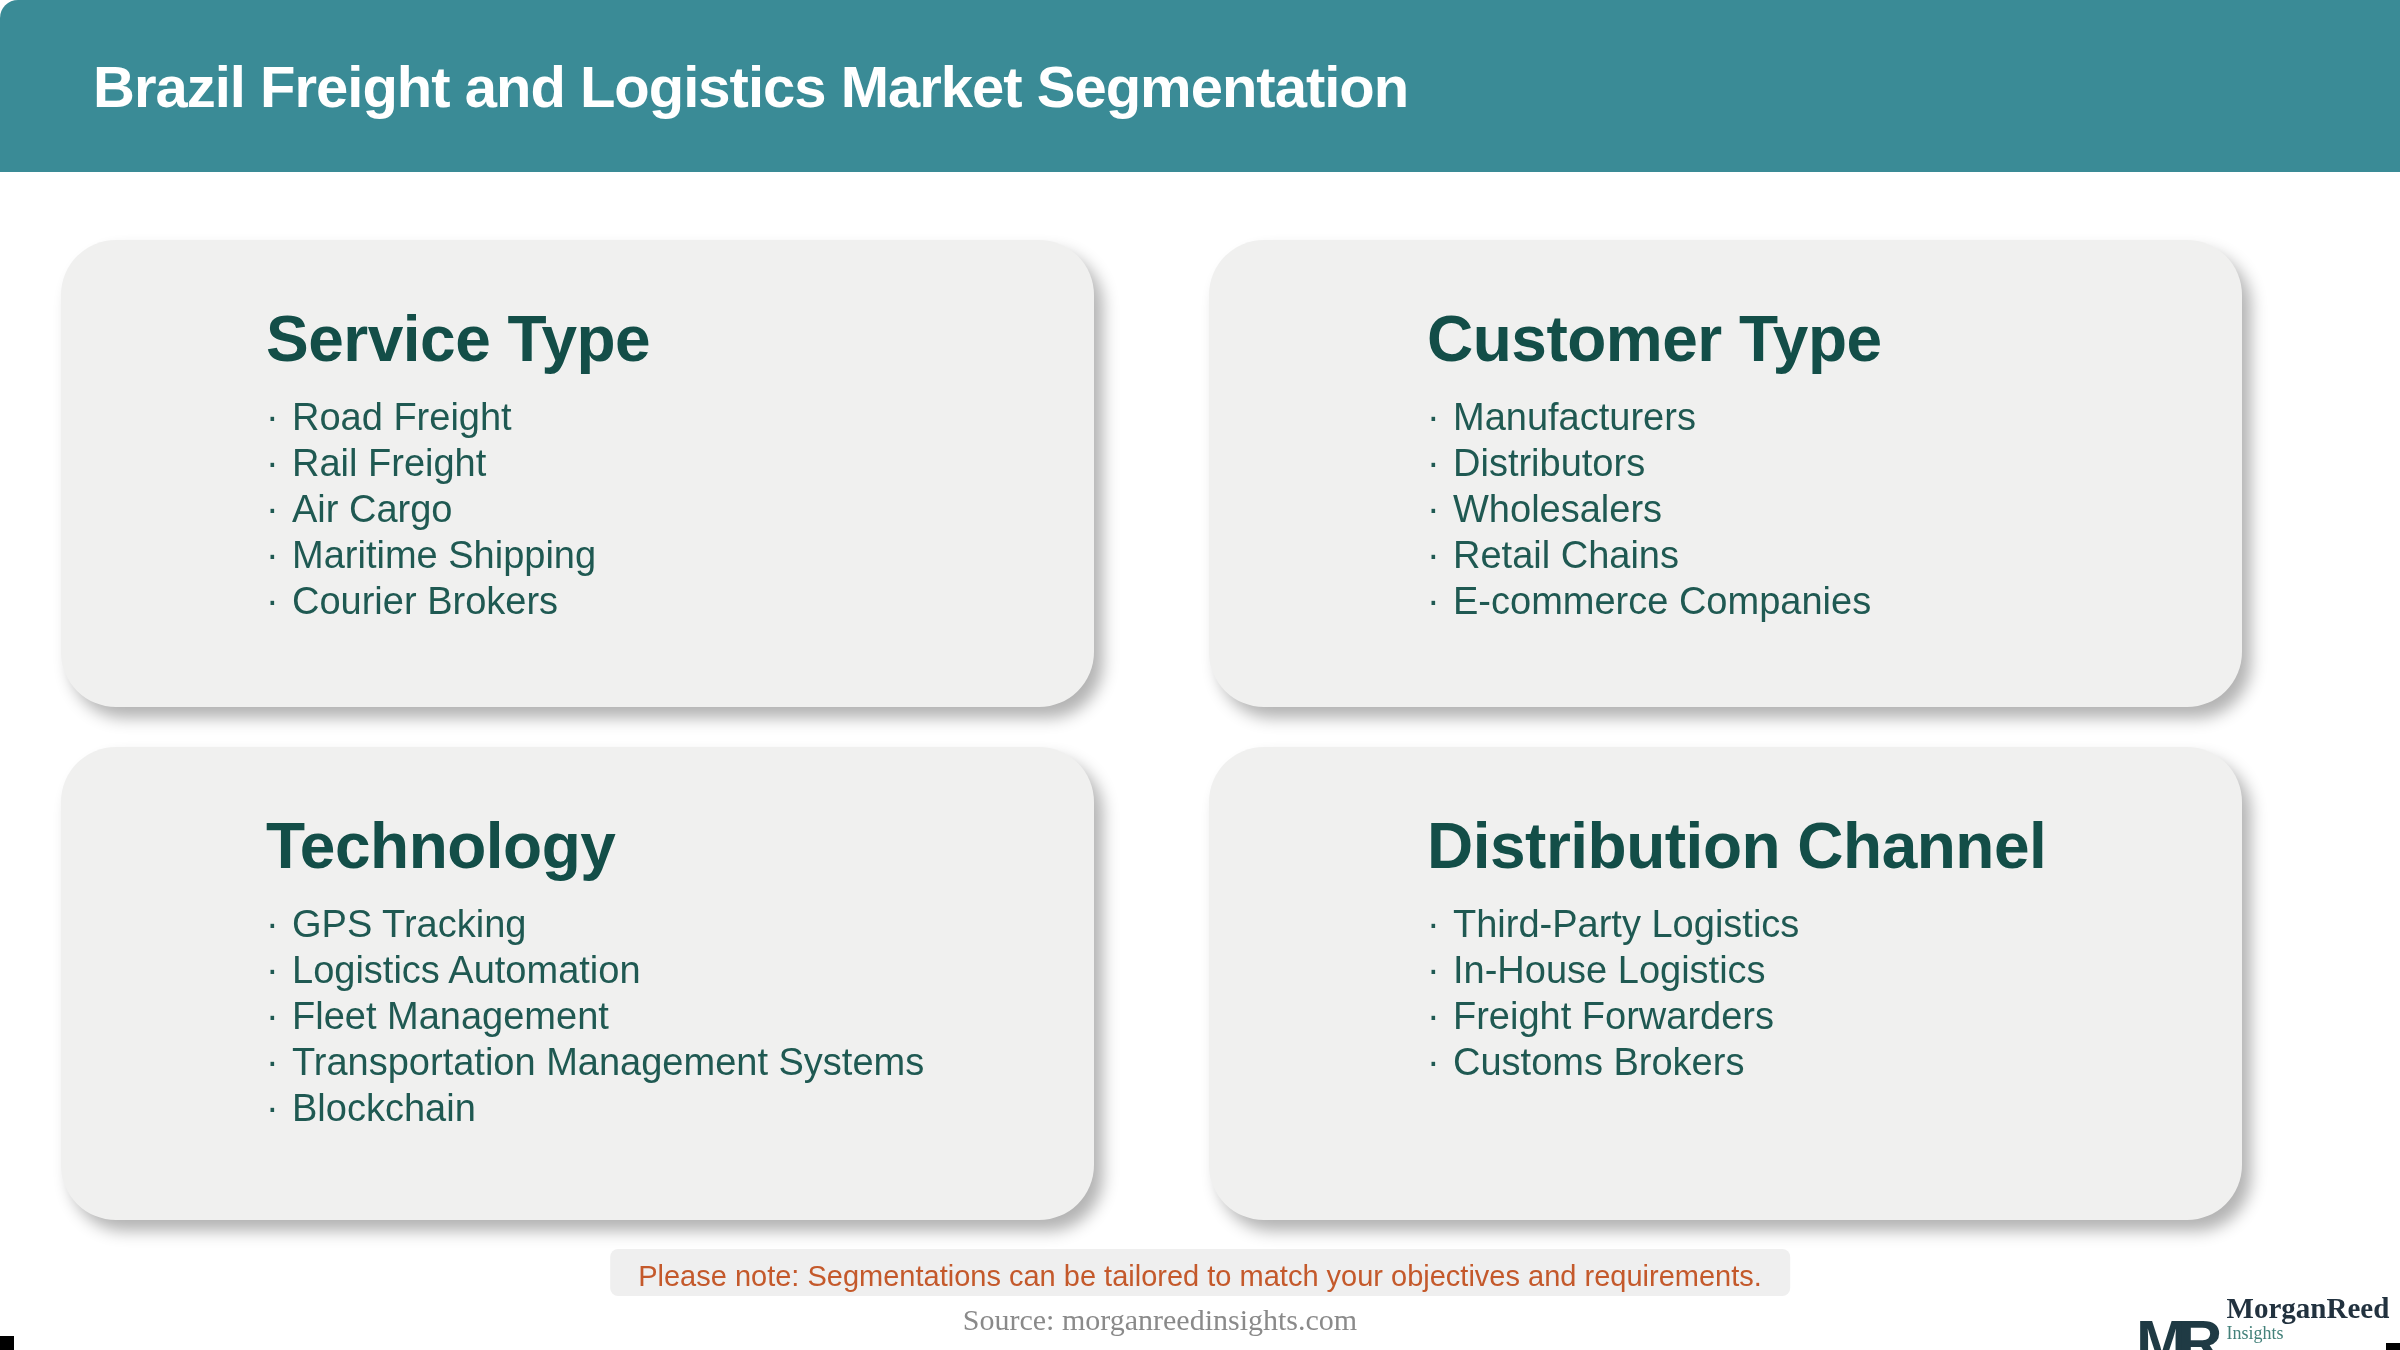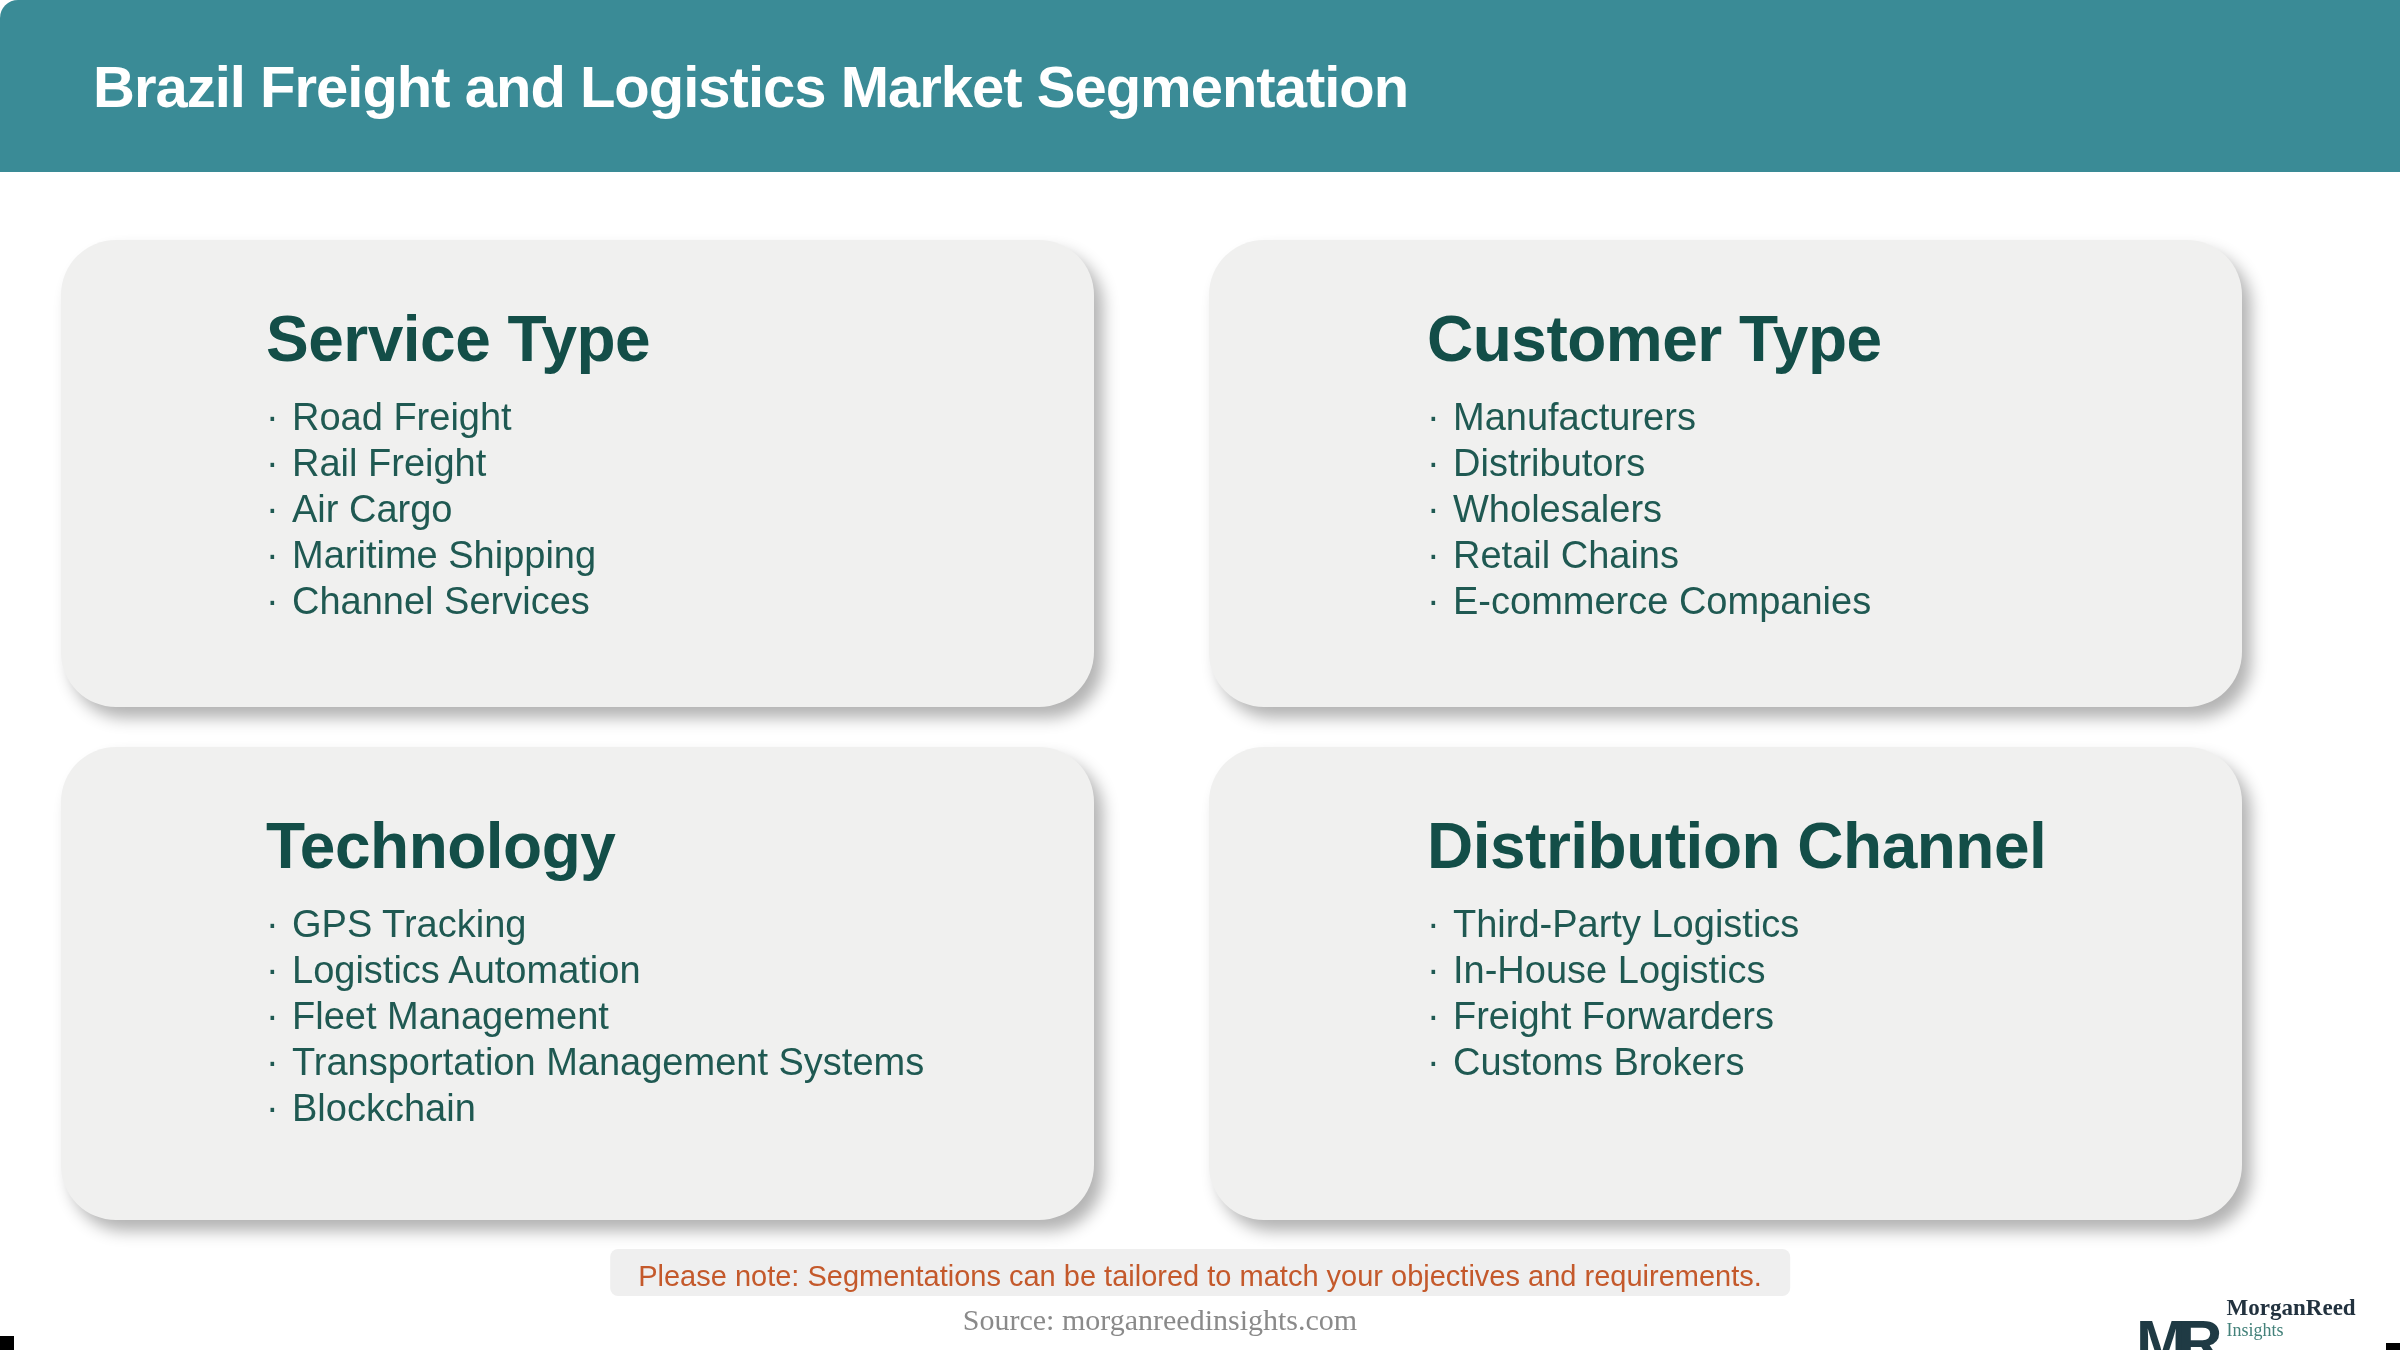--- a/index.html
+++ b/index.html
@@ -113,21 +113,21 @@
     color:var(--logo-dark,#1F3A44);
     padding-right:14px;
     line-height:1;
     margin-top:48px;
   }
   .logo .wordmark{
     font-family:"Liberation Serif","DejaVu Serif",serif;
     line-height:1.05;
   }
   .logo .name{
-    font-size:23px;
+    font-size:29px;
     font-weight:bold;
     color:var(--logo-name,#22323F);
   }
   .logo .name .second{font-weight:600;}
   .logo .tagline{
     font-size:18px;
     color:var(--logo-tagline,#43817A);
   }
   .mark{
     position:absolute;
@@ -159,21 +159,21 @@
         <li>
           <span class="bullet">·</span>
           <span>Air Cargo</span>
         </li>
         <li>
           <span class="bullet">·</span>
           <span>Maritime Shipping</span>
         </li>
         <li>
           <span class="bullet">·</span>
-          <span>Channel Services</span>
+          <span>Courier Brokers</span>
         </li>
       </ul>
   </div>
 
   <div class="card c1">
     <h2>Customer Type</h2>
     <ul>
         <li>
           <span class="bullet">·</span>
           <span>Manufacturers</span>

